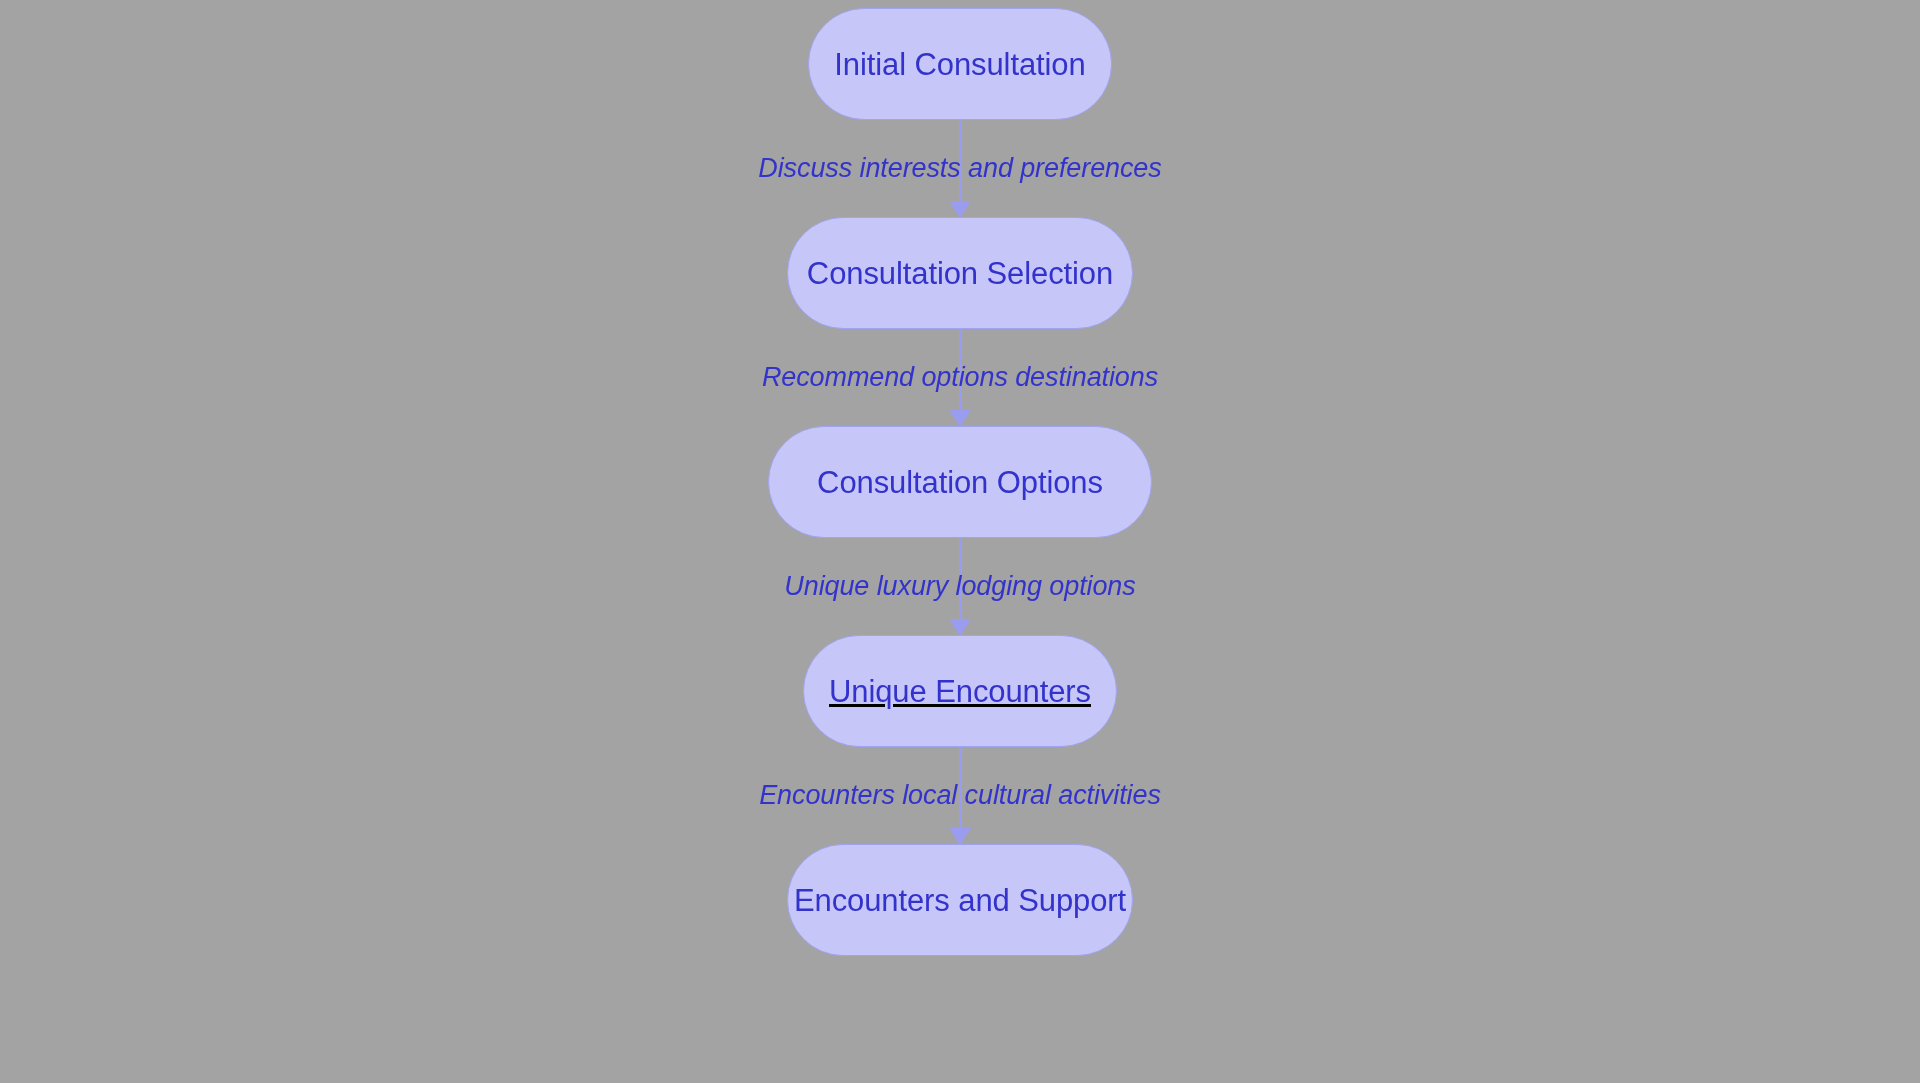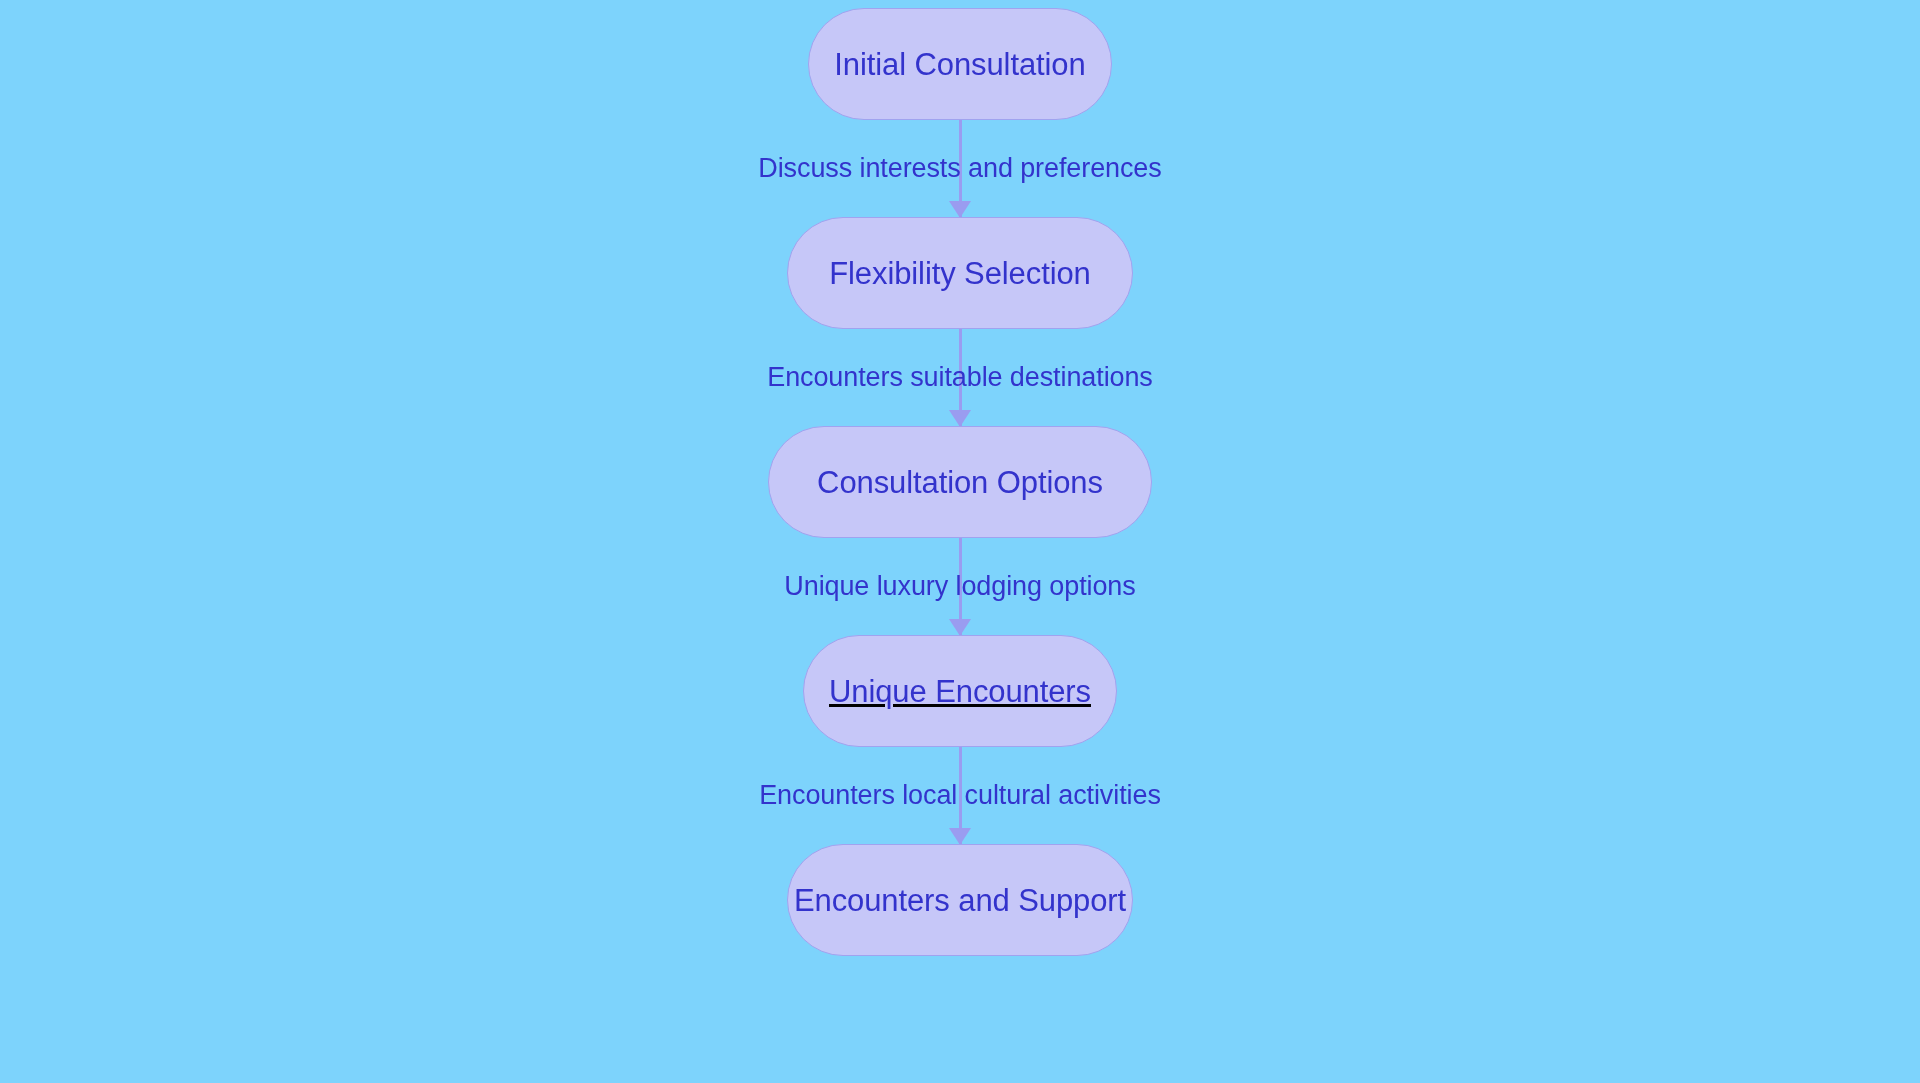--- a/index.html
+++ b/index.html
@@ -12,21 +12,21 @@
     width: 1920px;
     height: 1083px;
     overflow: hidden;
     font-family: "Liberation Sans", "DejaVu Sans", sans-serif;
   }
 
   #flow-canvas {
     position: relative;
     width: 1920px;
     height: 1083px;
-    background: #7dd3fc;
+    background: #a3a3a3;
   }
 
   
   .flow-column {
     position: absolute;
     left: 0;
     top: 0;
     width: 1920px;
     height: 1083px;
     display: flex;
@@ -58,20 +58,21 @@
 
   
   .edge {
     position: relative;
     width: 100%;
     height: 97px;
     display: flex;
     align-items: center;
     justify-content: center;
     z-index: 1;
+    font-style: italic;
   }
   .edge-line {
     position: absolute;
     left: 50%;
     top: 0;
     width: 3px;
     height: 100%;
     margin-left: -1.5px;
     background: #9a9cf0;
   }
@@ -106,27 +107,27 @@
       <span class="node-label">Initial Consultation</span>
     </div>
 
     <div class="edge">
       <div class="edge-line"></div>
       <div class="edge-arrow"></div>
       <span class="edge-label">Discuss interests and preferences</span>
     </div>
 
     <div class="node" style="width:346px;">
-      <span class="node-label">Flexibility Selection</span>
+      <span class="node-label">Consultation Selection</span>
     </div>
 
     <div class="edge">
       <div class="edge-line"></div>
       <div class="edge-arrow"></div>
-      <span class="edge-label">Encounters suitable destinations</span>
+      <span class="edge-label">Recommend options destinations</span>
     </div>
 
     <div class="node" style="width:384px;">
       <span class="node-label">Consultation Options</span>
     </div>
 
     <div class="edge">
       <div class="edge-line"></div>
       <div class="edge-arrow"></div>
       <span class="edge-label">Unique luxury lodging options</span>

